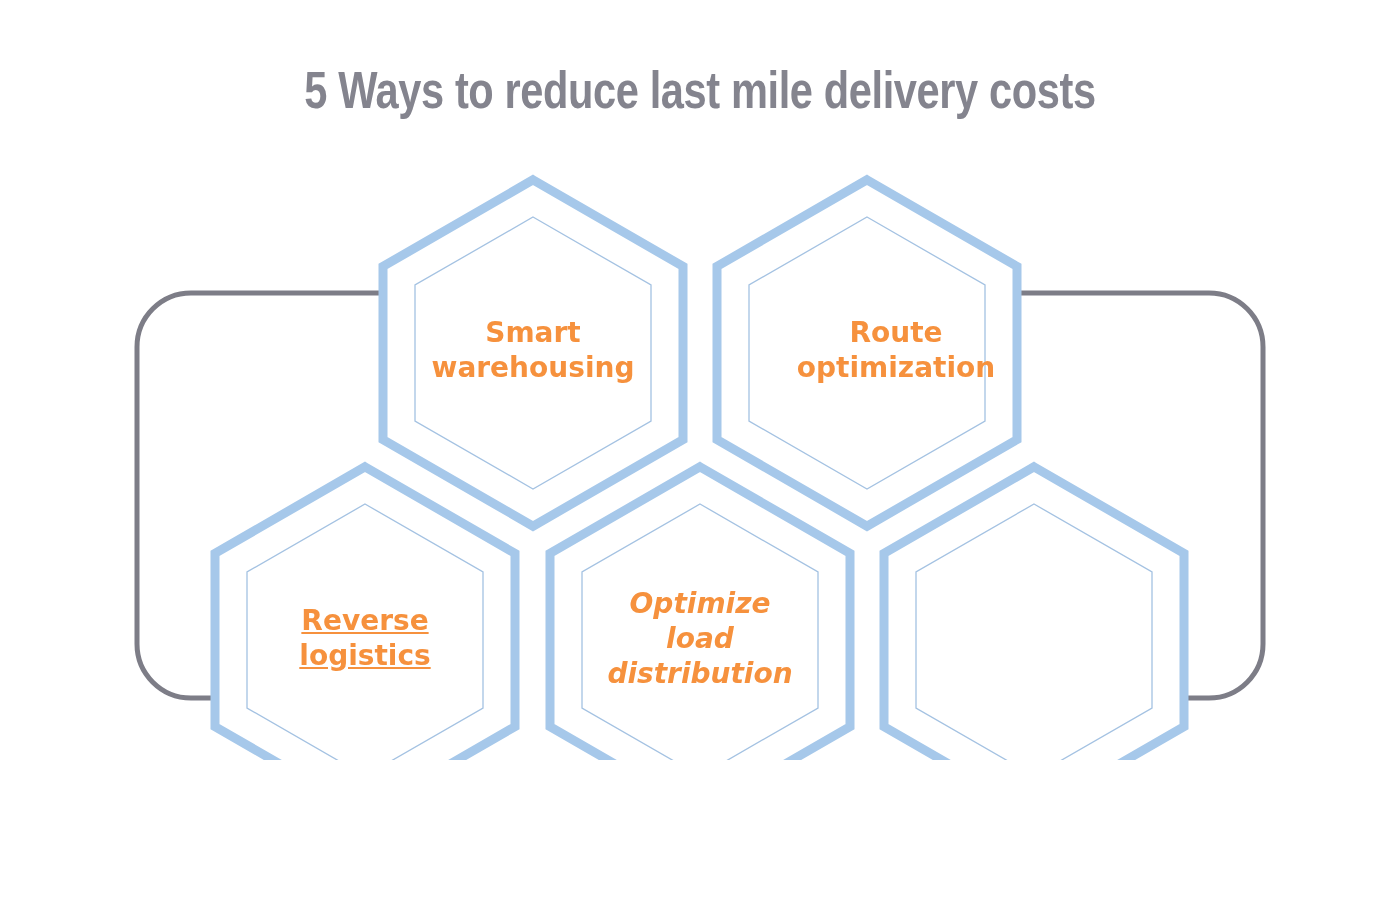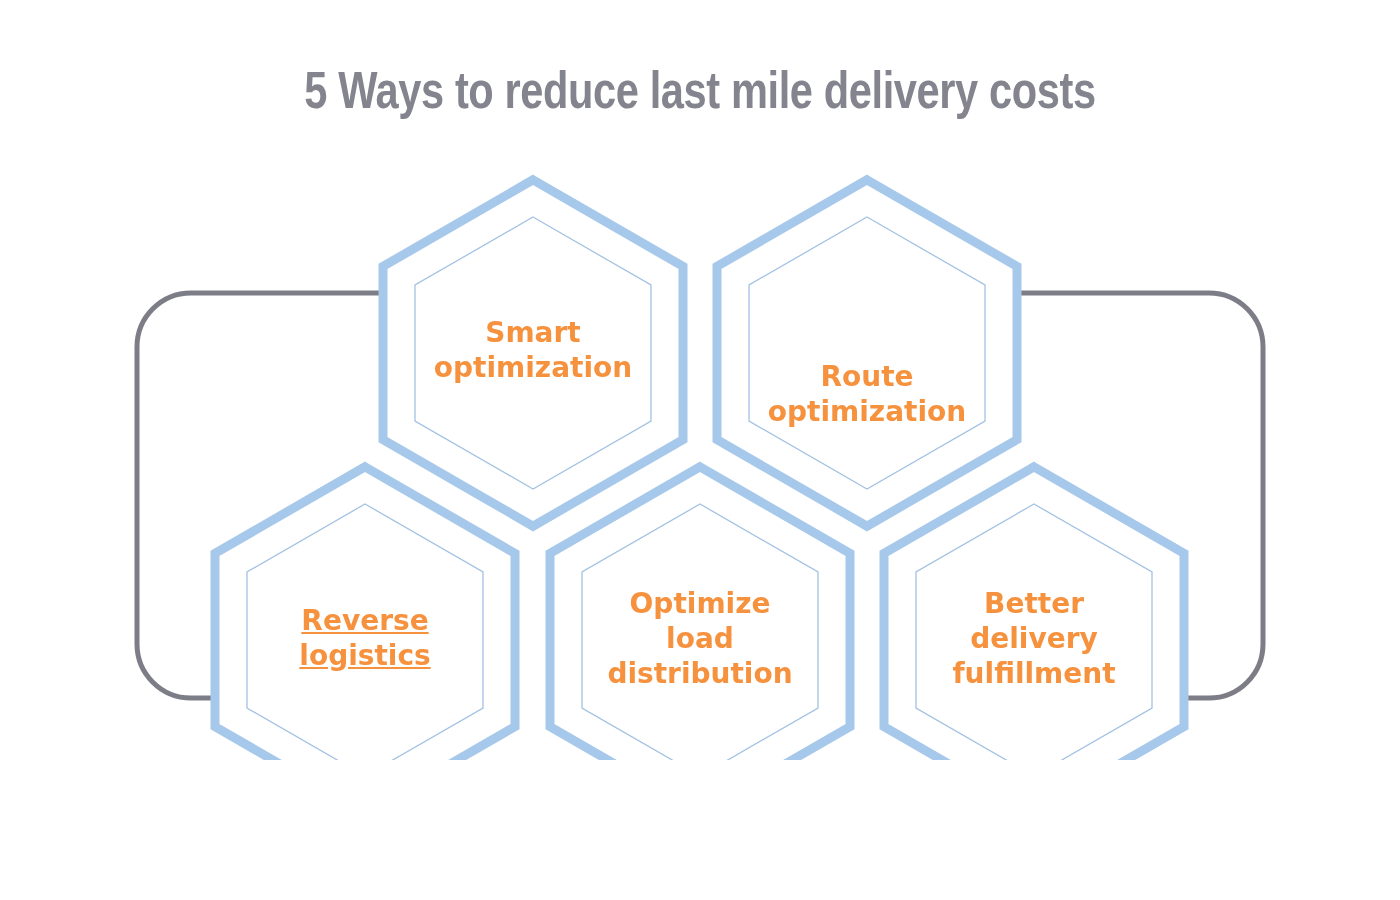--- a/index.html
+++ b/index.html
@@ -43,23 +43,23 @@
     transform: translate(-50%, -50%);
     text-align: center;
     font-family: "DejaVu Sans", "Liberation Sans", sans-serif;
     font-weight: bold;
     font-size: 28px;
     line-height: 35px;
     color: #F6913D;
     white-space: pre-line;
   }
   .hl1 { left: 533px;  top: 350px; }
-  .hl2 { left: 867px;  top: 350px; margin-top: 44px; }
+  .hl2 { left: 896px;  top: 350px; }
   .hl3 { left: 365px;  top: 638px; text-decoration: underline; }
-  .hl4 { left: 700px;  top: 638px; }
+  .hl4 { left: 700px;  top: 638px; font-style: italic; }
   .hl5 { left: 1034px; top: 638px; }
 </style>
 </head>
 <body>
 
 <div class="canvas">
 
   <h1 class="title">5 Ways to reduce last mile delivery costs</h1>
 
   <svg class="diagram-svg" width="1400" height="900" viewBox="0 0 1400 900">
@@ -89,25 +89,22 @@
       <path d="M 0 -136 L 118 -68 L 118 68 L 0 136 L -118 68 L -118 -68 Z" fill="none" stroke-width="1.3" stroke="#A4C2E2"></path>
     </g>
 
     <g transform="translate(1034,640)">
       <path d="M 0 -173.2 L 150 -86.6 L 150 86.6 L 0 173.2 L -150 86.6 L -150 -86.6 Z" fill="#ffffff" stroke-width="9" stroke="#A6C8EA"></path>
       <path d="M 0 -136 L 118 -68 L 118 68 L 0 136 L -118 68 L -118 -68 Z" fill="none" stroke-width="1.3" stroke="#A4C2E2"></path>
     </g>
   </svg>
 
   <div class="hex-label hl1">Smart
-optimization</div>
+warehousing</div>
   <div class="hex-label hl2">Route
 optimization</div>
   <div class="hex-label hl3">Reverse
 logistics</div>
   <div class="hex-label hl4">Optimize
 load
 distribution</div>
-  <div class="hex-label hl5">Better
-delivery
-fulfillment</div>
 
 </div>
 
 </body></html>

